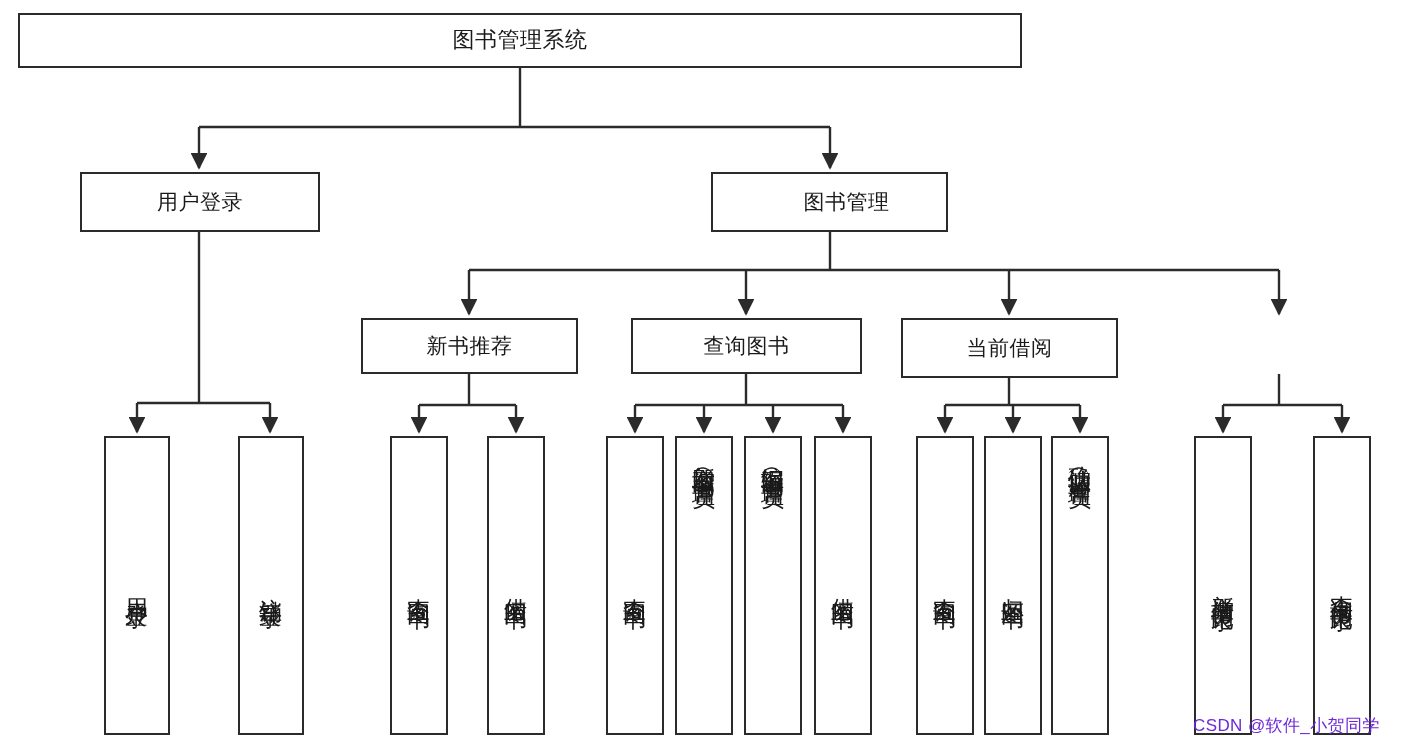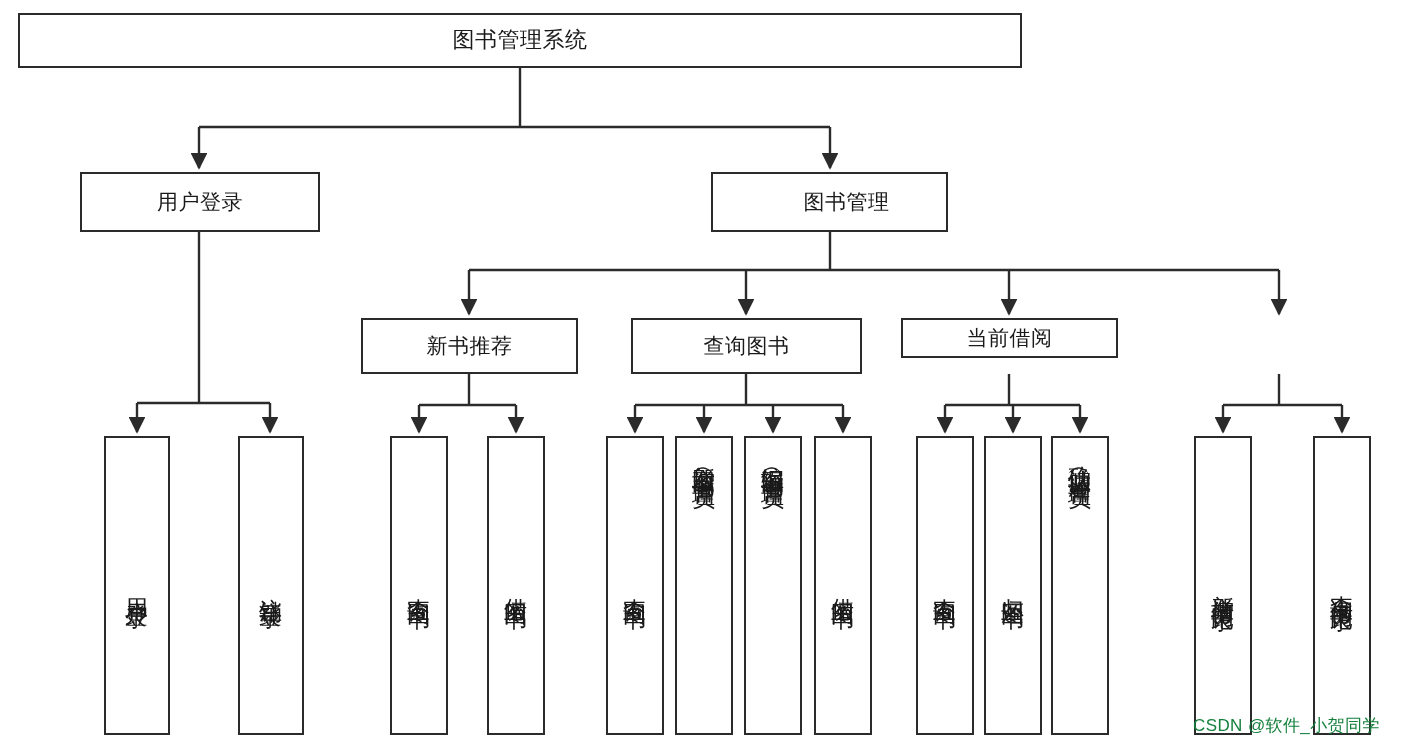--- a/index.html
+++ b/index.html
@@ -63,21 +63,21 @@
     line-height: 1.05;
     letter-spacing: 3px;
     white-space: nowrap;
   }
   .node.vert.centered {
     align-items: center;
     padding-top: 0;
   }
   .watermark {
     position: absolute;
-    color: #15803d;
+    color: #6d28d9;
     font-size: 17px;
     white-space: nowrap;
     letter-spacing: 0.4px;
     font-family: "Liberation Sans", "DejaVu Sans", sans-serif;
   }
 </style>
 </head>
 <body>
 
 <div id="canvas">
@@ -142,21 +142,21 @@
   <div class="node horiz" style="left:711px; top:172px; width:237px; height:60px;padding-left:34px;">
     <span class="node-label">图书管理</span>
   </div>
 
   <div class="node horiz" style="left:361px; top:318px; width:217px; height:56px;">
     <span class="node-label">新书推荐</span>
   </div>
   <div class="node horiz" style="left:631px; top:318px; width:231px; height:56px;">
     <span class="node-label">查询图书</span>
   </div>
-  <div class="node horiz" style="left:901px; top:318px; width:217px; height:40px;">
+  <div class="node horiz" style="left:901px; top:318px; width:217px; height:60px;">
     <span class="node-label">当前借阅</span>
   </div>
 
   <div class="node vert centered" style="left:104px; top:436px; width:66px; height:299px;">
     <span class="node-label">用户登录</span>
   </div>
   <div class="node vert centered" style="left:238px; top:436px; width:66px; height:299px;">
     <span class="node-label">注销登录</span>
   </div>
 

